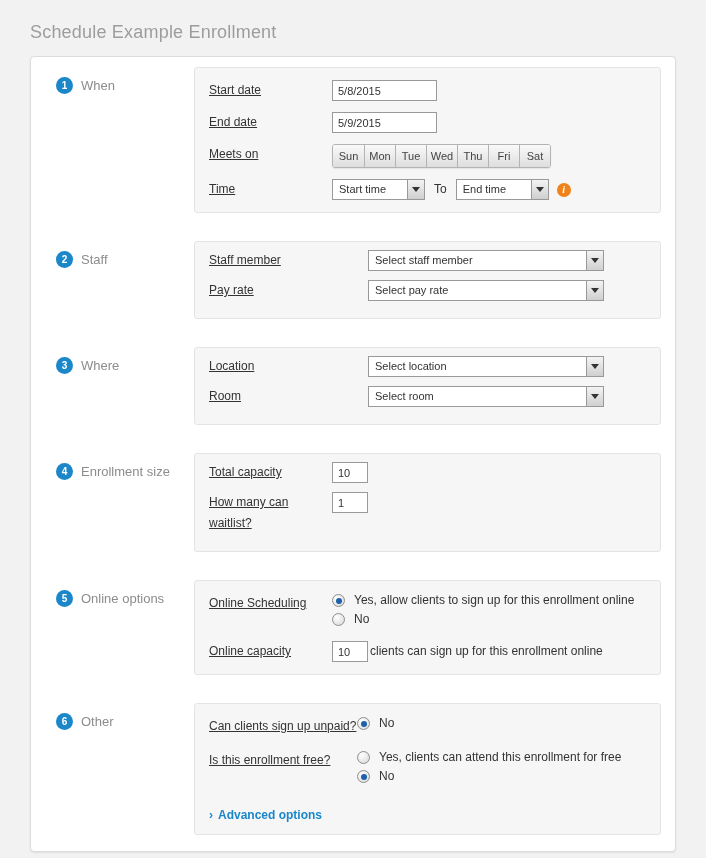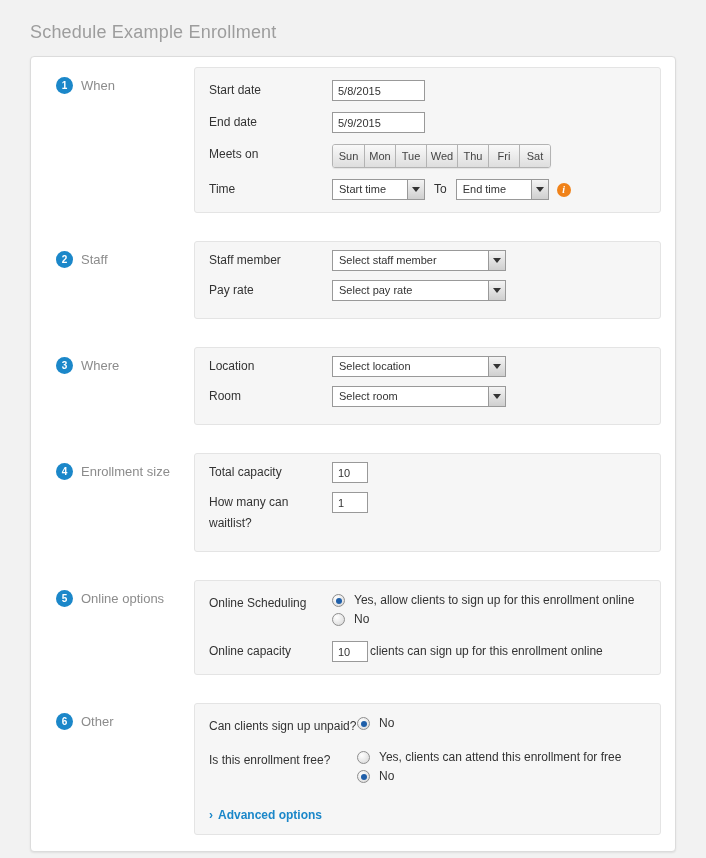--- a/index.html
+++ b/index.html
@@ -59,31 +59,32 @@
     padding: 12px 14px;
   }
   .panel.tight { padding: 8px 14px; }
   .row { display: flex; align-items: flex-start; margin-bottom: 11px; }
   .panel.tight .row { margin-bottom: 9px; }
   .row:last-child { margin-bottom: 0; }
   .field-label {
     flex: 0 0 123px;
     line-height: 21px;
     color: #333;
+    text-decoration: underline;
   }
   .text-input {
     height: 21px;
     border: 1px solid #999;
     background: #fff;
     font-family: "Liberation Sans", sans-serif;
     font-size: 11px;
     color: #333;
     padding: 0 5px;
   }
-  .date-input { width: 93px; }
+  .date-input { width: 105px; }
   .small-input { width: 36px; }
   
   .select {
     display: flex;
     height: 21px;
     border: 1px solid #999;
     background: #fff;
     cursor: default;
     gap: 11px;
   }
@@ -104,21 +105,21 @@
     align-items: center;
     justify-content: center;
   }
   .select-arrow:after {
     content: "";
     border-left: 4px solid transparent;
     border-right: 4px solid transparent;
     border-top: 5px solid #333;
   }
   .select.narrow { width: 93px; }
-  .select.wide  { width: 174px; }
+  .select.wide  { width: 236px; margin-left: 36px; }
   
   .day-group {
     display: inline-flex;
     border: 1px solid #b3b3b3;
     border-radius: 3px;
     overflow: hidden;
     box-shadow: 0 1px 1px rgba(0,0,0,0.08);
   }
   .day-btn {
     width: 31px; height: 22px;

